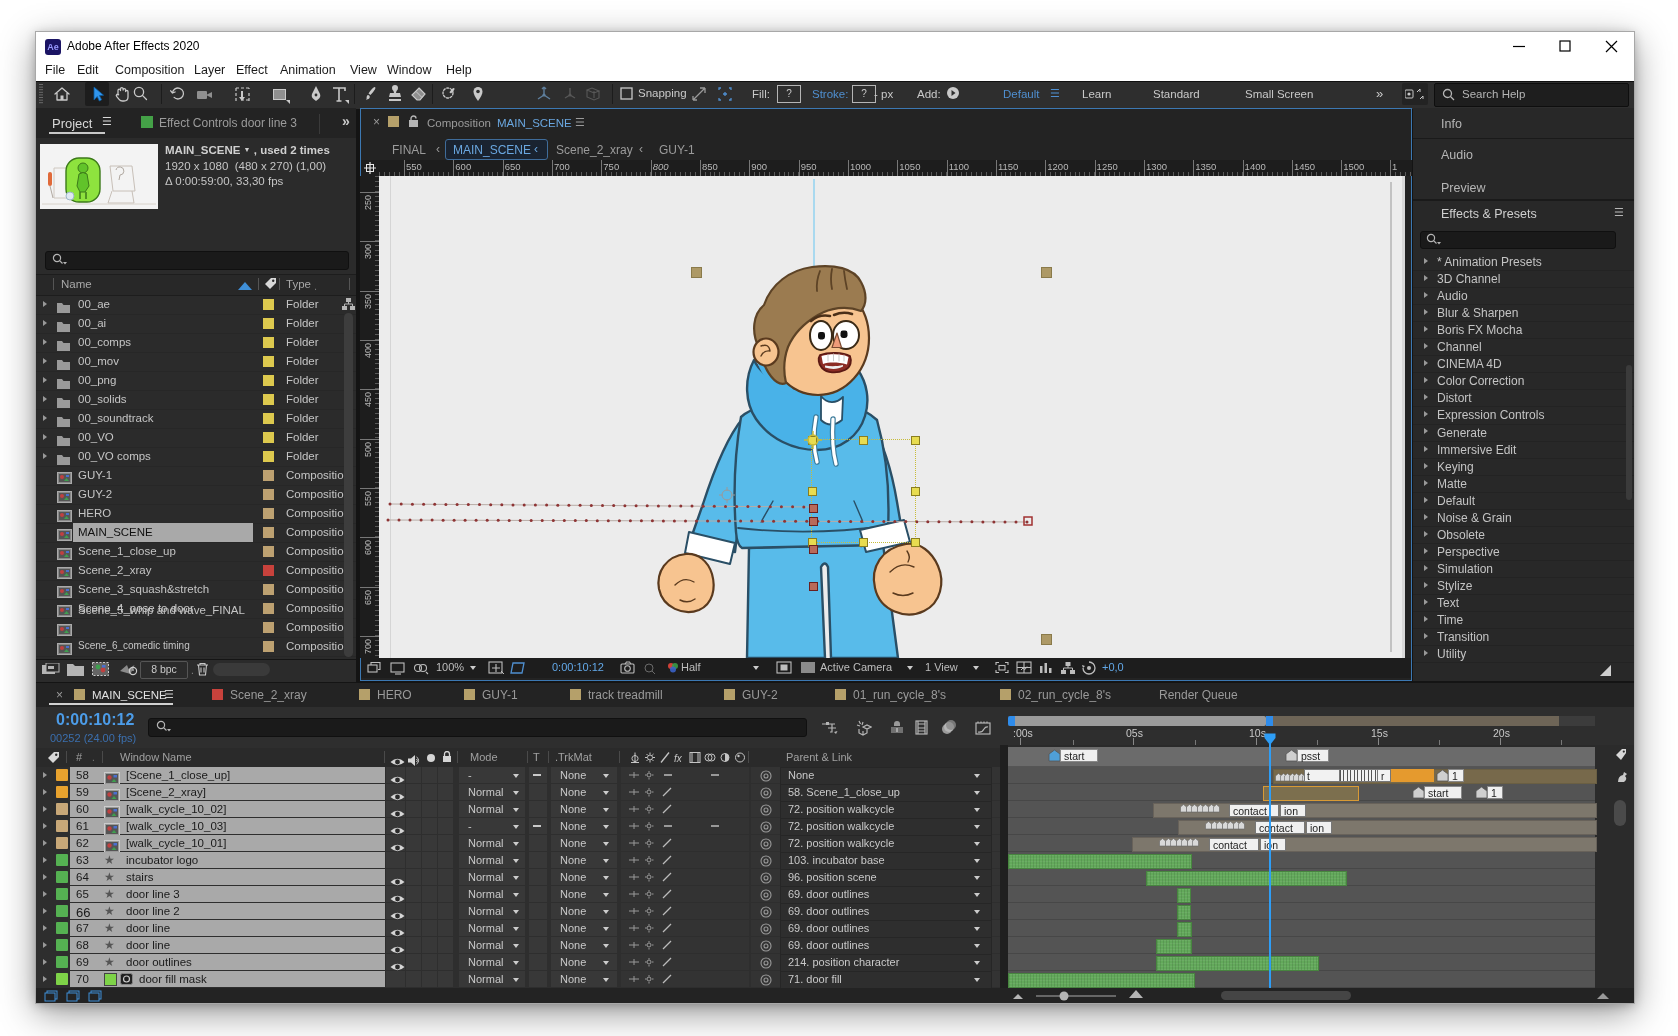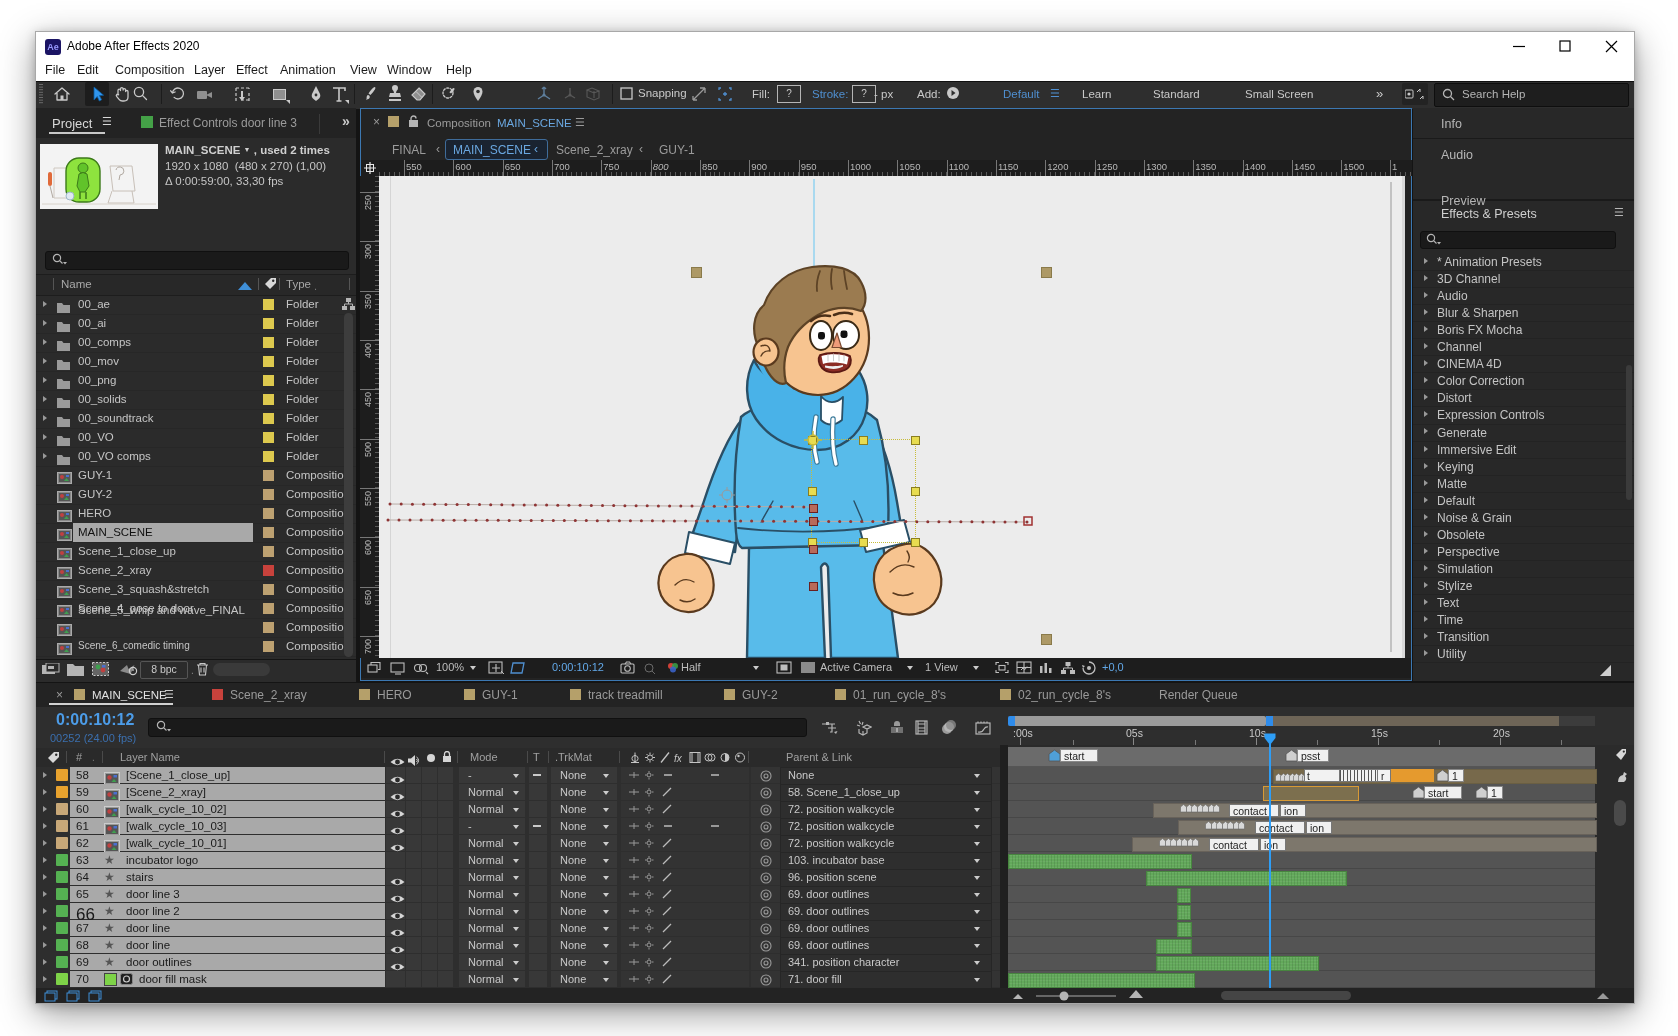--- a/index.html
+++ b/index.html
@@ -760,21 +760,21 @@
       <path d="M1 7 l-1-3 3 1 Z" fill="#bdbdbd"></path>
       <circle cx="7" cy="7" r="2" fill="#bdbdbd"></circle>
     </svg>
     <div class="a" style="left:1066px;top:629px;font-size:11px;color:#62a8e8;white-space:nowrap;">+0,0</div>
     <div class="a" style="left:1377px;top:76px;width:221px;height:573px;background:#282828"></div>
     <div class="a" style="left:1377px;top:76px;width:221px;height:30px;background:#282828;border-bottom:2px solid #1a1a1a"></div>
     <div class="a" style="left:1405px;top:85px;font-size:12.5px;color:#b6b6b6;white-space:nowrap;">Info</div>
     <div class="a" style="left:1377px;top:107px;width:221px;height:30px;background:#282828;border-bottom:2px solid #1a1a1a"></div>
     <div class="a" style="left:1405px;top:116px;font-size:12.5px;color:#b6b6b6;white-space:nowrap;">Audio</div>
     <div class="a" style="left:1377px;top:137px;width:221px;height:30px;background:#282828;border-bottom:2px solid #1a1a1a"></div>
-    <div class="a" style="left:1405px;top:162px;font-size:12.5px;color:#b6b6b6;white-space:nowrap;">Preview</div>
+    <div class="a" style="left:1405px;top:149px;font-size:12.5px;color:#b6b6b6;white-space:nowrap;">Preview</div>
     <div class="a" style="left:1405px;top:175px;font-size:12.5px;color:#d0d0d0;white-space:nowrap;">Effects &amp; Presets</div>
     <div class="a" style="left:1578px;top:174px;font-size:11px;color:#b6b6b6;white-space:nowrap;">☰</div>
     <div class="a" style="left:1384px;top:199px;width:194px;height:16px;background:#1a1a1a;border:1px solid #101010;border-radius:3px"></div>
     <svg class="a" style="left:1390px;top:201px" width="16" height="13">
       <circle cx="5" cy="5" r="3.6" fill="none" stroke="#b5b5b5" stroke-width="1.2"></circle>
       <line x1="7.6" y1="7.6" x2="10.5" y2="10.5" stroke="#b5b5b5" stroke-width="1.2"></line>
       <path d="M11 9 h4 l-2 2.6 Z" fill="#b5b5b5"></path>
     </svg>
     <div class="a" style="left:1377px;top:221.0px;width:221px;height:17px;border-bottom:1px solid #232323"></div>
     <span class="a tri" style="left:1388px;top:226px"></span>
@@ -933,21 +933,21 @@
     <div class="a" style="left:1525px;top:708px;width:1px;height:5px;background:#777"></div>
     <div class="a" style="left:0;top:716px;width:964px;height:19px;background:#2a2a2a;border-bottom:1px solid #1c1c1c"></div>
     <svg class="a" style="left:10px;top:719px" width="15" height="13">
       <path d="M2 7 L8 1 h5 v5 L7 12 Z" fill="#d8d8d8"></path>
       <circle cx="10.2" cy="3.8" r="1.2" fill="#2a2a2a"></circle>
     </svg>
     <div class="a" style="left:30px;top:719px;width:1px;height:12px;background:#4a4a4a"></div>
     <div class="a" style="left:40px;top:719px;font-size:11px;color:#a0a0a0;white-space:nowrap;">#</div>
     <div class="a" style="left:56px;top:720px;font-size:10px;color:#777;white-space:nowrap;">.</div>
     <div class="a" style="left:66px;top:719px;width:1px;height:12px;background:#4a4a4a"></div>
-    <div class="a" style="left:84px;top:719px;font-size:11px;color:#a0a0a0;white-space:nowrap;">Layer Name</div>
+    <div class="a" style="left:84px;top:719px;font-size:11px;color:#a0a0a0;white-space:nowrap;">Window Name</div>
     <div class="a" style="left:348px;top:719px;width:1px;height:12px;background:#4a4a4a"></div>
     <div class="a" style="left:354px;top:721px"><svg width="15" height="10" viewBox="0 0 15 10">
         <path d="M0.5 5 Q7.5 -1.5 14.5 5 Q7.5 11.5 0.5 5 Z" fill="#d5d5d5"></path>
         <circle cx="7.5" cy="5" r="2.4" fill="#2a2a2a"></circle>
       </svg></div>
     <div class="a" style="left:372px;top:720px"><svg width="12" height="11" viewBox="0 0 12 11">
         <path d="M0 3.5 h3 L7 0 v11 L3 7.5 H0 Z" fill="#d5d5d5"></path>
         <path d="M8.5 2 a4 4 0 0 1 0 7 M8.5 4 a2 2 0 0 1 0 3" stroke="#d5d5d5" fill="none"></path>
       </svg></div>
     <svg class="a" style="left:390px;top:721px" width="10" height="10">
@@ -1346,21 +1346,21 @@
       <circle cx="6" cy="6" r="5" fill="none" stroke="#999" stroke-width="1.1"></circle>
       <circle cx="6" cy="6" r="2" fill="none" stroke="#999" stroke-width="1.1"></circle>
     </svg>
     <div class="a" style="left:744px;top:854px;width:210px;height:16px;background:#2e2e2e;border:1px solid #262626"></div>
     <div class="a" style="left:752px;top:856px;font-size:11px;color:#c9c9c9;white-space:nowrap;">69. door outlines</div>
     <span class="a trid" style="left:938px;top:861px"></span>
     <div class="a" style="left:0;top:871px;width:964px;height:17px;background:#2e2e2e;border-bottom:1px solid #252525"></div>
     <span class="a tri" style="left:7px;top:876px"></span>
     <div class="a" style="left:20px;top:873px;width:12px;height:12px;background:#55b152;border-radius:1px"></div>
     <div class="a" style="left:34px;top:871px;width:315px;height:16px;background:#a9a9a9"></div>
-    <div class="a" style="left:40px;top:873px;font-size:17px;color:#1a1a1a;white-space:nowrap;">66</div>
+    <div class="a" style="left:40px;top:873px;font-size:13px;color:#1a1a1a;white-space:nowrap;">66</div>
     <div class="a" style="left:68px;top:872px;color:#555;font-size:12px">★</div>
     <div class="a" style="left:90px;top:873px;font-size:11.5px;color:#1a1a1a;white-space:nowrap;">door line 2</div>
     <div class="a" style="left:350px;top:871px;width:19px;height:16px;background:#383838"></div>
     <div class="a" style="left:370px;top:871px;width:15px;height:16px;background:#383838"></div>
     <div class="a" style="left:386px;top:871px;width:15px;height:16px;background:#383838"></div>
     <div class="a" style="left:402px;top:871px;width:15px;height:16px;background:#383838"></div>
     <div class="a" style="left:354px;top:875px"><svg width="15" height="10" viewBox="0 0 15 10">
         <path d="M0.5 5 Q7.5 -1.5 14.5 5 Q7.5 11.5 0.5 5 Z" fill="#d5d5d5"></path>
         <circle cx="7.5" cy="5" r="2.4" fill="#2a2a2a"></circle>
       </svg></div>
@@ -1504,21 +1504,21 @@
     </svg>
     <svg class="a" style="left:625px;top:925px" width="12" height="11">
       <path d="M2 9 L10 1" stroke="#bbb" stroke-width="1.2"></path>
     </svg>
     <div class="a" style="left:715px;top:922px;width:249px;height:16px;background:#333"></div>
     <svg class="a" style="left:724px;top:925px" width="12" height="12">
       <circle cx="6" cy="6" r="5" fill="none" stroke="#999" stroke-width="1.1"></circle>
       <circle cx="6" cy="6" r="2" fill="none" stroke="#999" stroke-width="1.1"></circle>
     </svg>
     <div class="a" style="left:744px;top:922px;width:210px;height:16px;background:#2e2e2e;border:1px solid #262626"></div>
-    <div class="a" style="left:752px;top:924px;font-size:11px;color:#c9c9c9;white-space:nowrap;">341. position character</div>
+    <div class="a" style="left:752px;top:924px;font-size:11px;color:#c9c9c9;white-space:nowrap;">214. position character</div>
     <span class="a trid" style="left:938px;top:929px"></span>
     <div class="a" style="left:0;top:939px;width:964px;height:17px;background:#2e2e2e;border-bottom:1px solid #252525"></div>
     <span class="a tri" style="left:7px;top:944px"></span>
     <div class="a" style="left:20px;top:941px;width:12px;height:12px;background:#7ed348;border-radius:1px"></div>
     <div class="a" style="left:34px;top:939px;width:315px;height:16px;background:#a9a9a9"></div>
     <div class="a" style="left:40px;top:941px;font-size:11.5px;color:#1a1a1a;white-space:nowrap;">70</div>
     <div class="a" style="left:68px;top:941px;width:11px;height:11px;background:#7ed348;border:1px solid #444"></div>
     <svg class="a" style="left:84px;top:941px" width="13" height="12">
       <rect x="0.5" y="0.5" width="12" height="11" rx="2" fill="#222" stroke="#888"></rect>
       <circle cx="6.5" cy="6" r="3" fill="none" stroke="#ccc" stroke-width="1.2"></circle>

